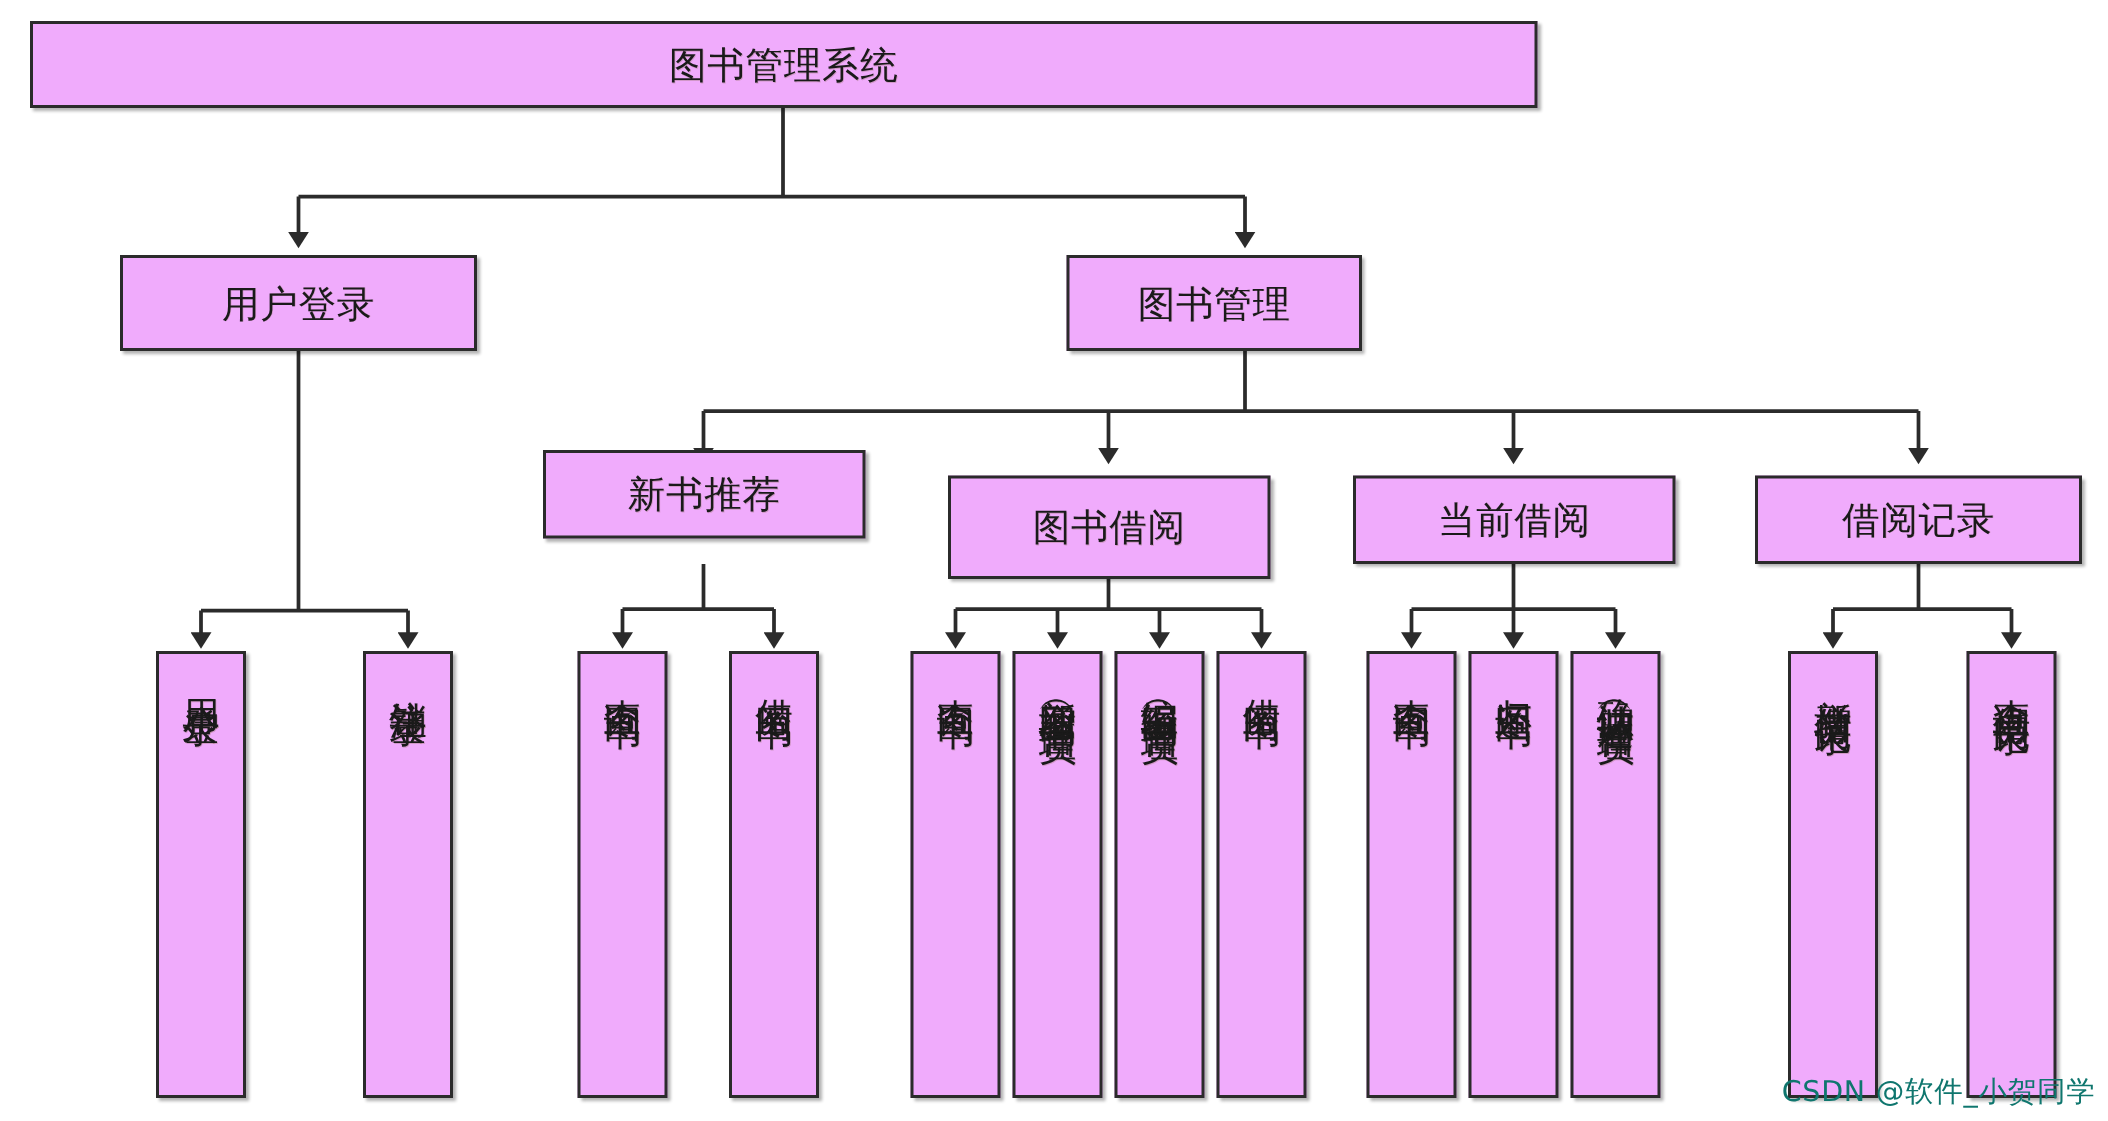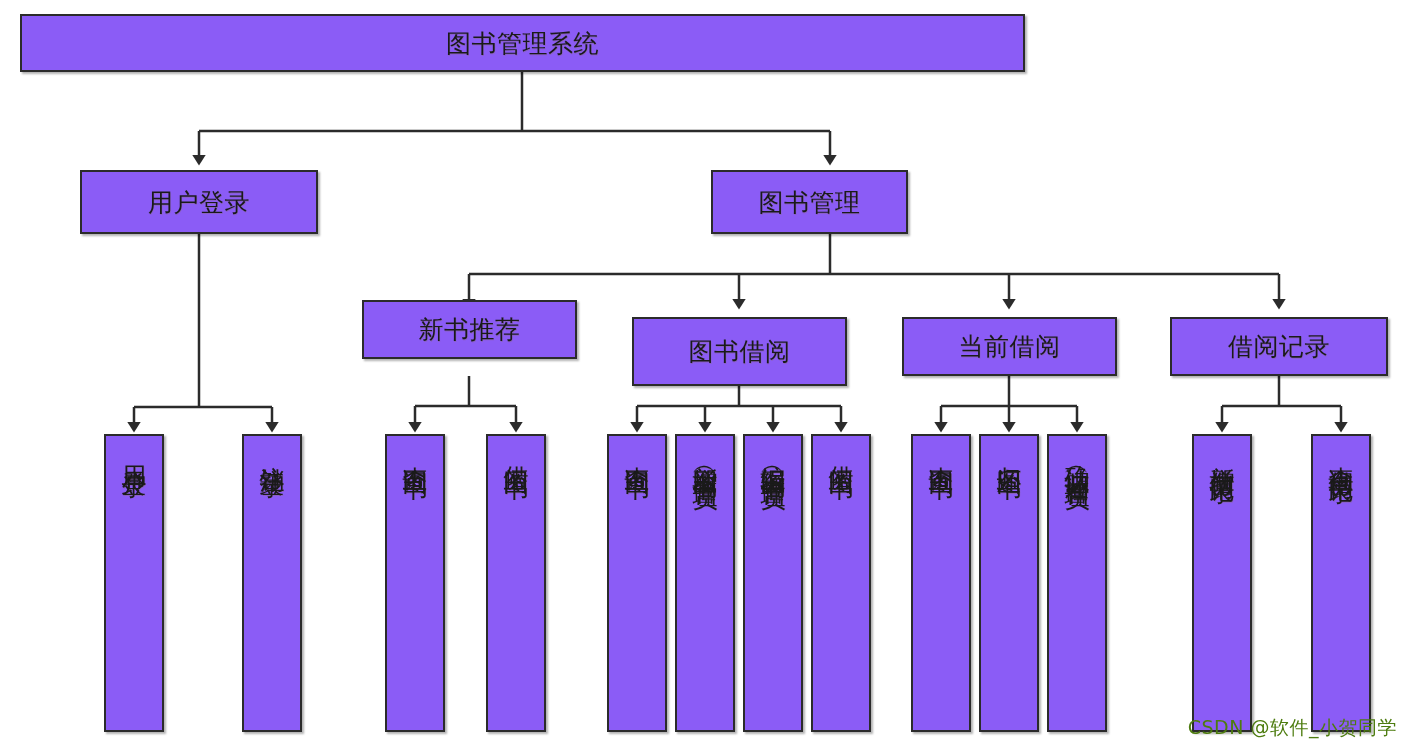--- a/index.html
+++ b/index.html
@@ -22,21 +22,21 @@
     position: absolute;
     left: 0;
     top: 0;
     width: 1405px;
     height: 747px;
     pointer-events: none;
   }
   .node {
     position: absolute;
     box-sizing: border-box;
-    background: #8b5cf6;
+    background: #f0abfc;
     border: 2.5px solid #2b2b2b;
     display: flex;
     align-items: center;
     justify-content: center;
     box-shadow: 2px 2px 2px rgba(0,0,0,0.30);
     z-index: 2;
   }
   .node .label {
     color: #1a1a1a;
     line-height: 1.08;
@@ -61,21 +61,21 @@
     font-size: 25px;
     letter-spacing: 3px;
     line-height: 1;
     white-space: nowrap;
   }
   .watermark {
     position: absolute;
     right: 8px;
     bottom: 6px;
     font-size: 19px;
-    color: #4d7c0f;
+    color: #0f766e;
     letter-spacing: 0.5px;
     z-index: 5;
     font-family: "DejaVu Sans", "Liberation Sans", sans-serif;
   }
 </style>
 </head>
 <body>
 
 <div id="canvas">
 

